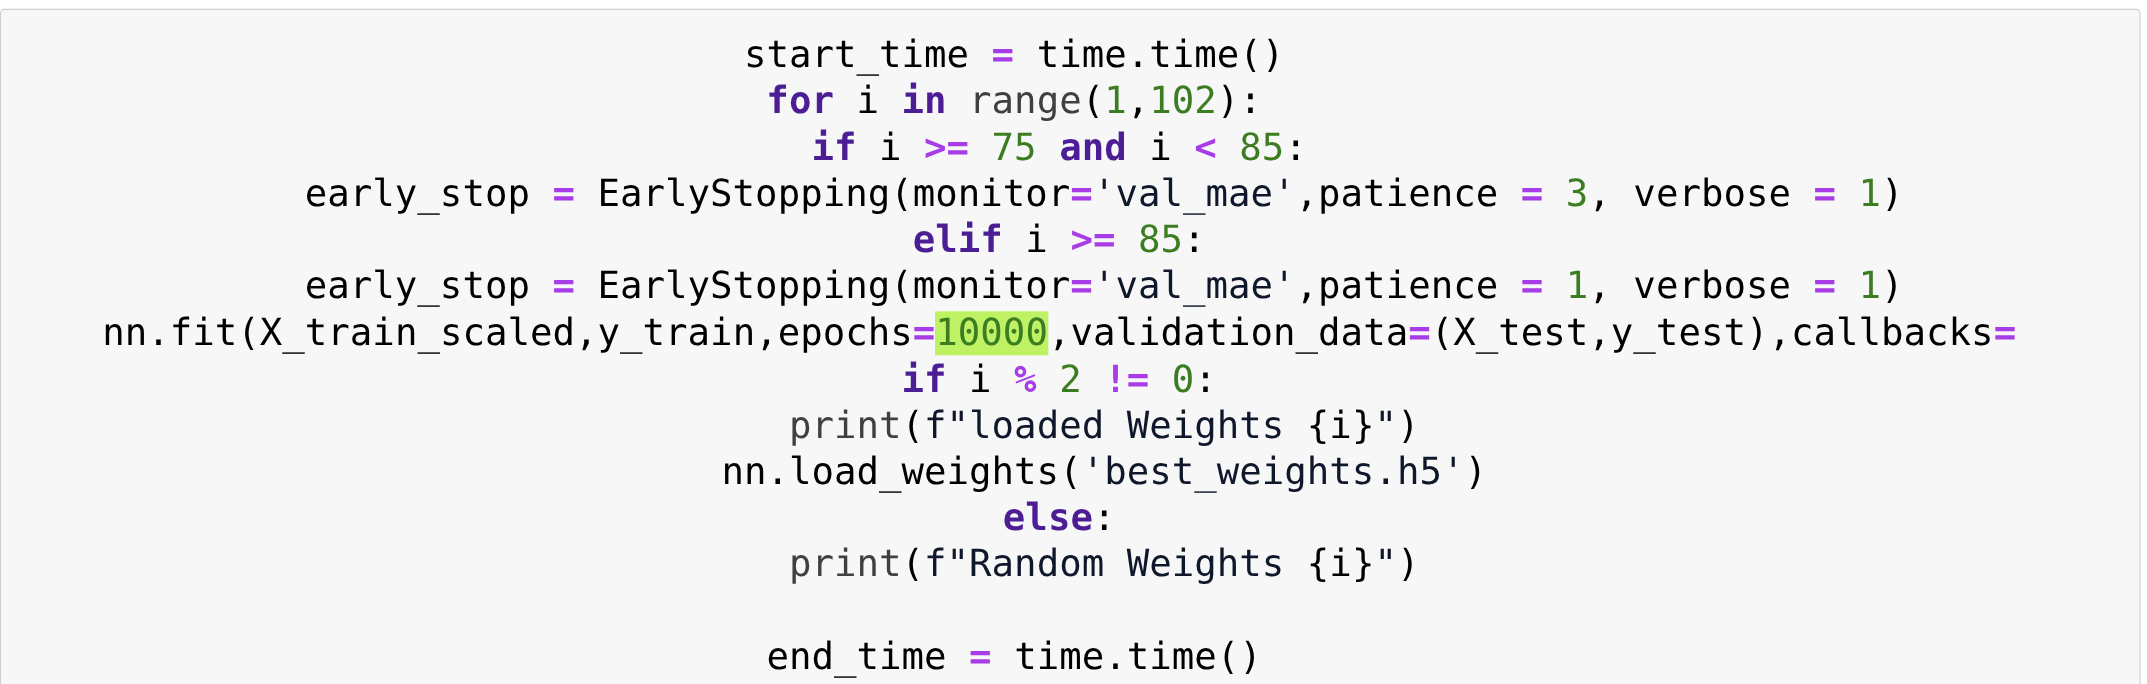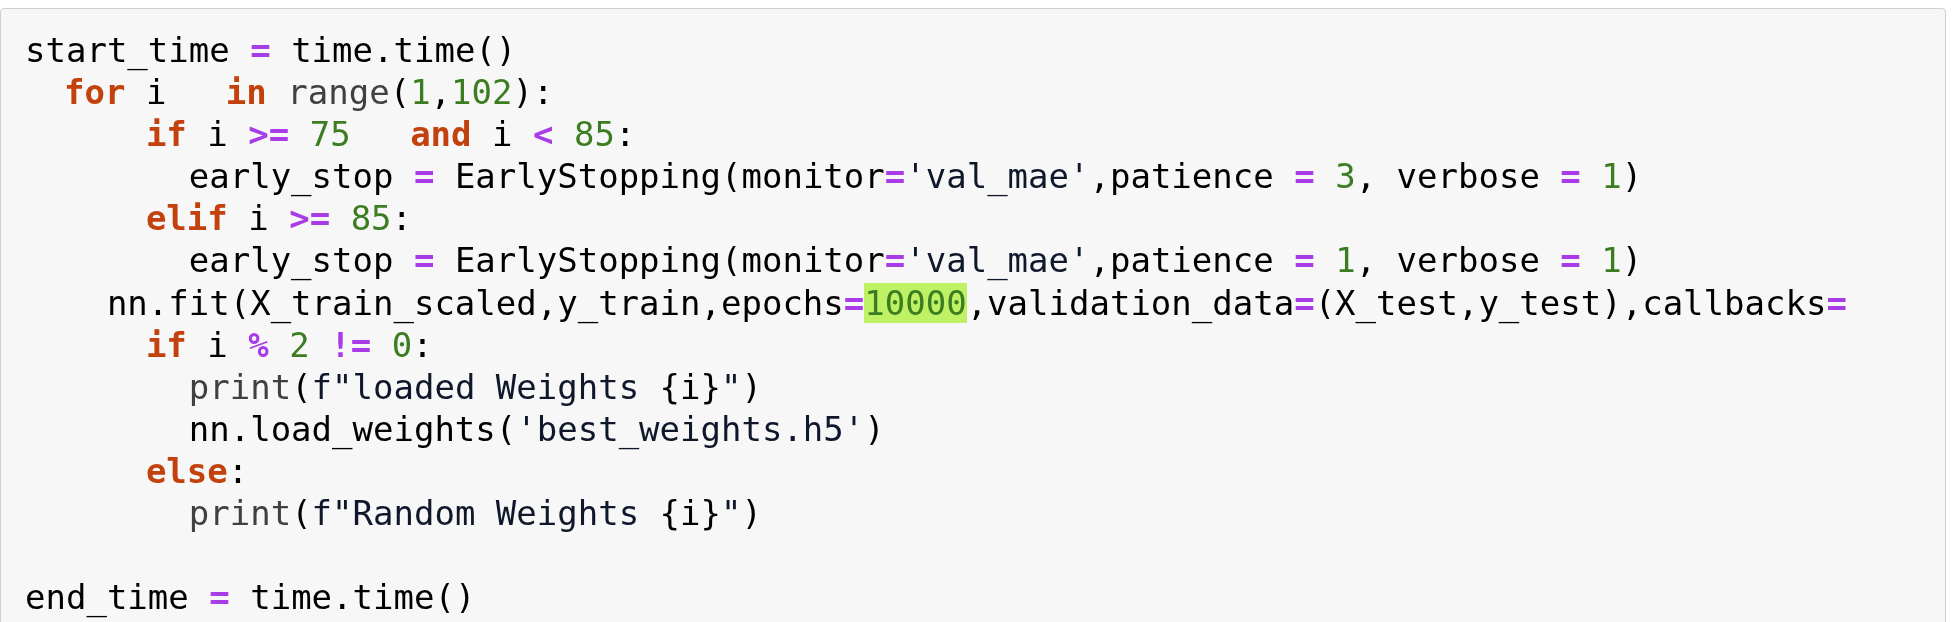--- a/index.html
+++ b/index.html
@@ -3,27 +3,28 @@
 <meta charset="utf-8">
 <style>
   html, body { margin: 0; padding: 0; background: #ffffff; }
   body { width: 1952px; height: 622px; overflow: hidden; position: relative; }
   .cell {
     position: absolute; left: 0; top: 8px; width: 1946px; height: 620px;
     background: #f7f7f7; border: 1px solid #cfcfcf; border-radius: 4px;
     box-sizing: border-box; overflow: hidden;
   }
   .code {
-    position: absolute; left: 24px; top: 20px; margin: 0;
+    position: absolute; left: 10px; top: 20px; margin: 0;
     font-family: "DejaVu Sans Mono", "Liberation Mono", monospace;
     font-size: 34px; line-height: 42.1px; color: #000000;
     white-space: pre;
+    text-align: center;
   }
   .line { display: block; height: 42.1px; }
-  .kw { color: #c2410c; font-weight: bold; margin-left: 39px; }
+  .kw { color: #4c1d95; font-weight: bold; }
   .op { color: #a83de8; font-weight: bold; }
   .num { color: #3c7d22; }
   .str { color: #0f172a; }
   .bi { color: #404040; }
   .hl { background: #bef264; }
 </style>
 </head>
 <body>
 
 <div class="cell">

